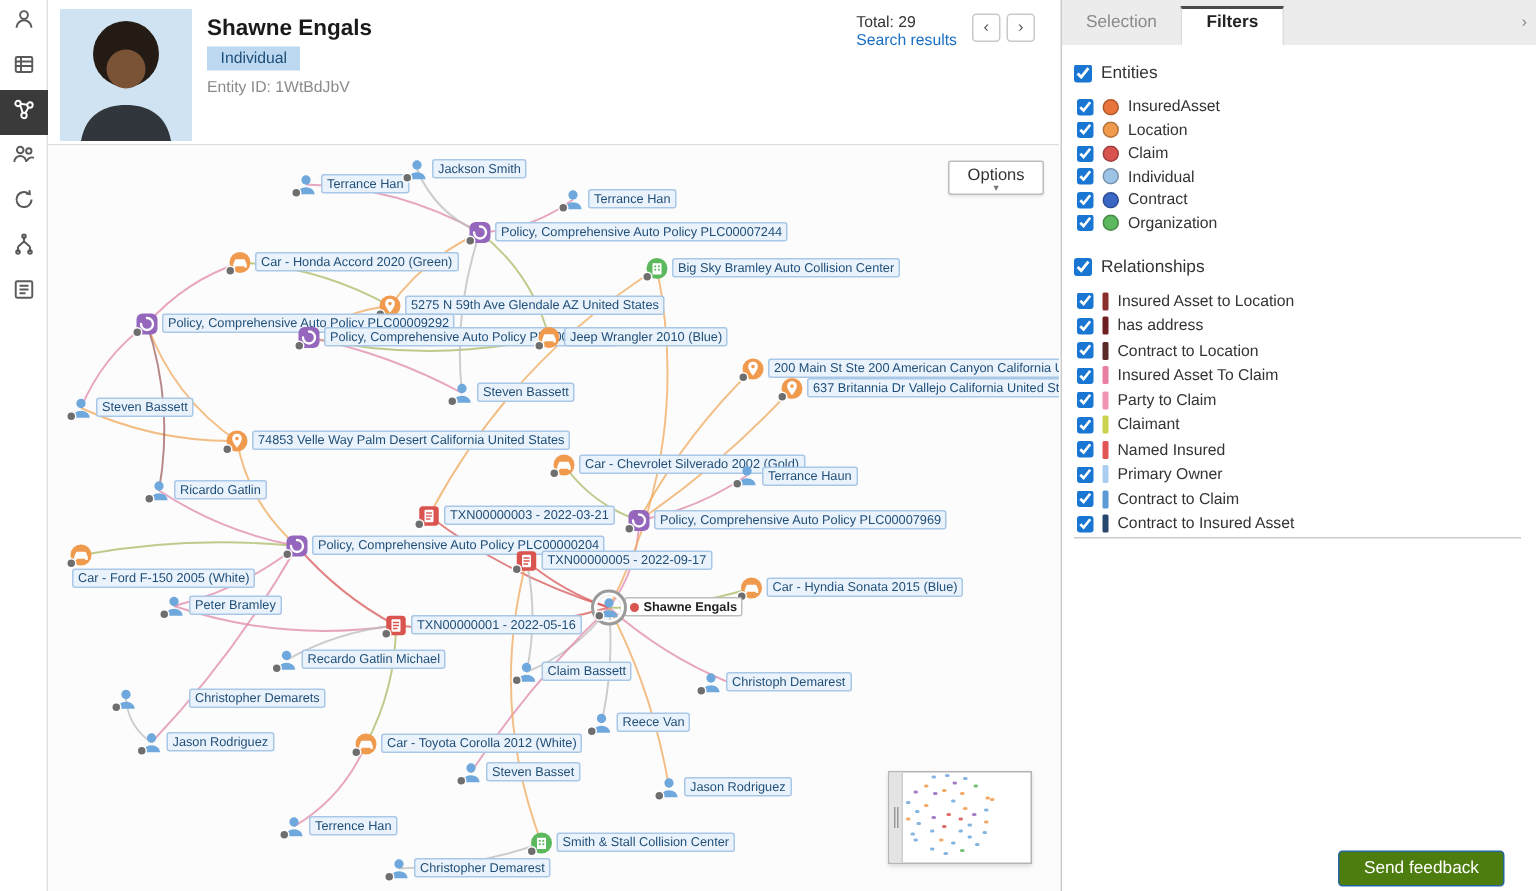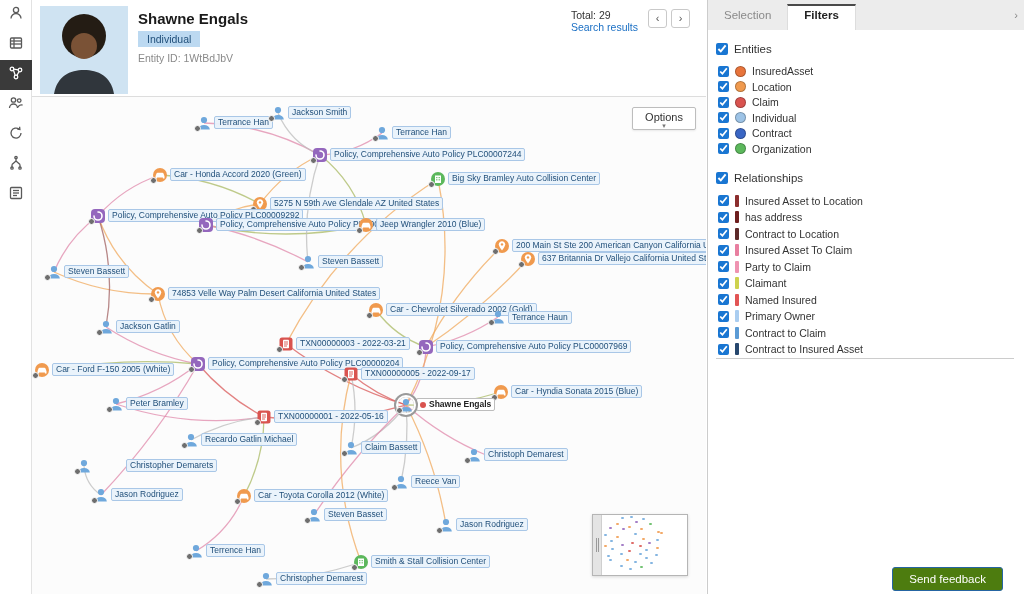--- a/index.html
+++ b/index.html
@@ -364,21 +364,21 @@
         </span>
         <span class="glabel">Terrance Haun</span>
       </div>
       <div class="gnode" style="left: 66px; top: 222px;">
         <span class="gicon">
           <svg viewBox="0 0 16 16">
             <circle cx="8" cy="5" r="3.1" fill="#6fa8dc"></circle>
             <path d="M2.2 14.5a5.8 4.6 0 0 1 11.6 0z" fill="#6fa8dc"></path>
           </svg>
         </span>
-        <span class="glabel">Jackson Gatlin</span>
+        <span class="glabel">Ricardo Gatlin</span>
       </div>
       <div class="gnode" style="left: 246px; top: 239px;">
         <span class="gicon">
           <svg viewBox="0 0 16 16">
             <rect x="1.5" y="1.5" width="13" height="13" rx="2.5" fill="#d9534f"></rect>
             <rect x="5" y="3.8" width="6" height="8.4" rx="0.8" fill="#fff"></rect>
             <line x1="6" y1="6" x2="10" y2="6" stroke="#d9534f" stroke-width="0.9"></line>
             <line x1="6" y1="8" x2="10" y2="8" stroke="#d9534f" stroke-width="0.9"></line>
             <line x1="6" y1="10" x2="9" y2="10" stroke="#d9534f" stroke-width="0.9"></line>
           </svg>
@@ -396,21 +396,21 @@
       </div>
       <div class="gnode" style="left: 158px; top: 259px;">
         <span class="gicon">
           <svg viewBox="0 0 16 16">
             <rect x="1" y="1" width="14" height="14" rx="4" fill="#9467bd"></rect>
             <path d="M8 4a4 4 0 1 1-4 4" stroke="#fff" stroke-width="1.6" fill="none" stroke-linecap="round"></path>
           </svg>
         </span>
         <span class="glabel">Policy, Comprehensive Auto Policy PLC00000204</span>
       </div>
-      <div class="gnode" style="left: 2px; top: 265px;">
+      <div class="gnode" style="left: 14px; top: 265px; flex-direction: column;">
         <span class="gicon">
           <svg viewBox="0 0 16 16">
             <circle cx="8" cy="8" r="7" fill="#f09a4e"></circle>
             <path d="M3.5 9.2l1-2.6c.2-.5.6-.8 1.1-.8h4.8c.5 0 .9.3 1.1.8l1 2.6v2.2h-1.6v-.9H5.1v.9H3.5z" fill="#fff"></path>
           </svg>
         </span>
         <span class="glabel">Car - Ford F-150 2005 (White)</span>
       </div>
       <div class="gnode" style="left: 311px; top: 269px;">
         <span class="gicon">

